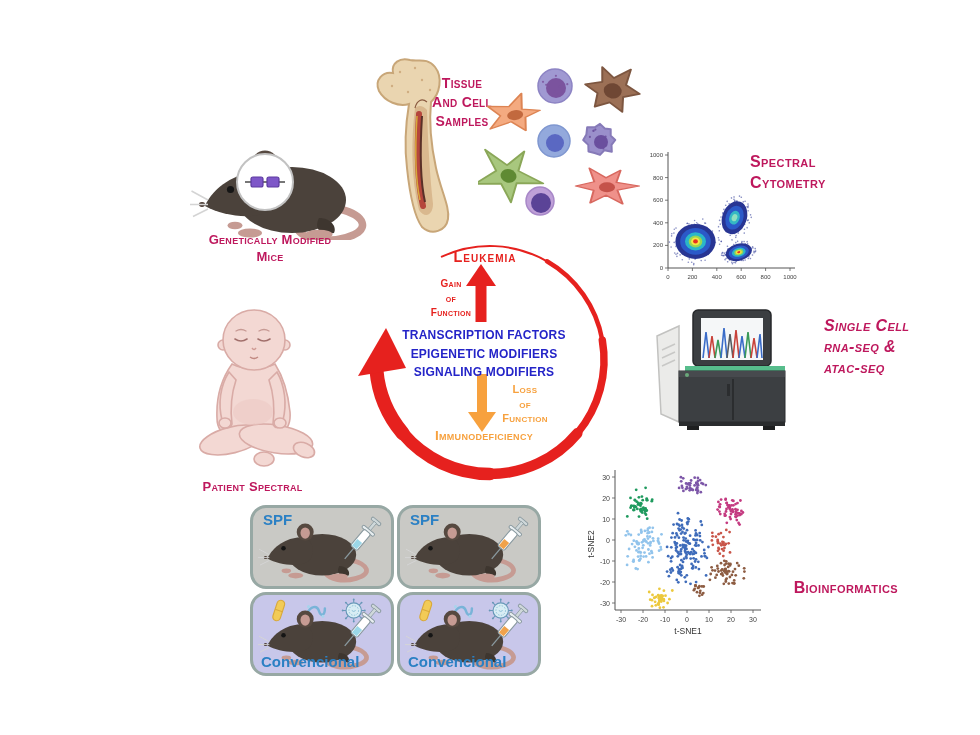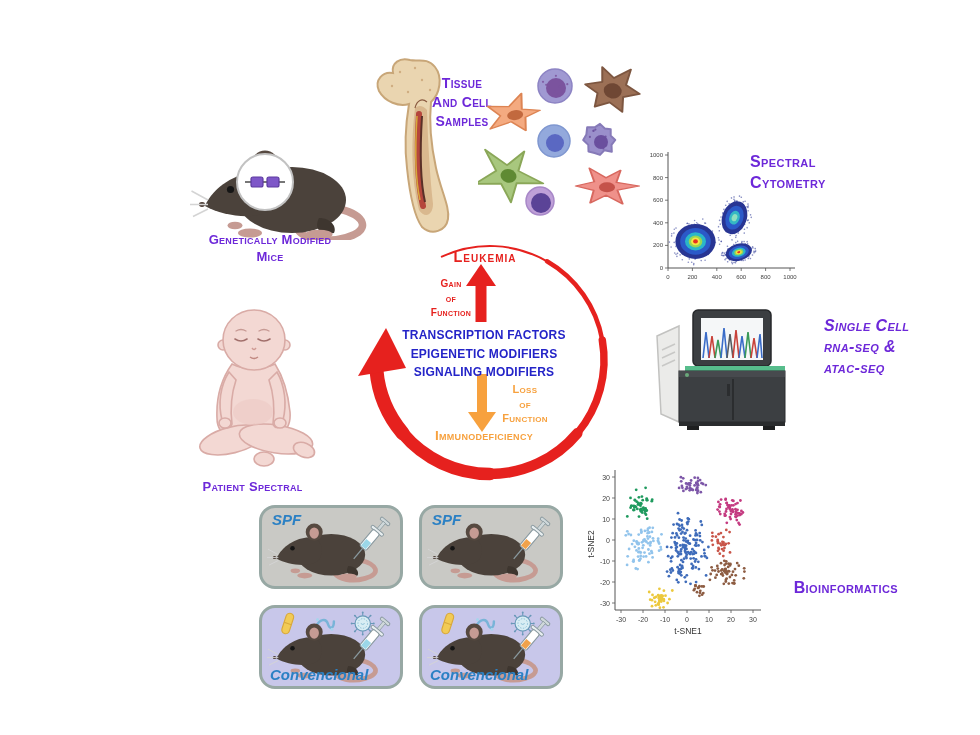--- a/index.html
+++ b/index.html
@@ -1,38 +1,38 @@
 <!DOCTYPE html>
 <html><head>
 <meta charset="utf-8">
 <style>
   html,body{margin:0;padding:0;background:#fff;}
   #canvas{position:relative;width:980px;height:735px;background:#ffffff;overflow:hidden;
           font-family:"Liberation Sans", sans-serif;}
   .abs{position:absolute;}
-  .sc{font-variant:small-caps;font-weight:bold;color:#6d28d9;letter-spacing:.3px;}
+  .sc{font-variant:small-caps;font-weight:bold;color:#be185d;letter-spacing:.3px;}
   .lbl{text-align:center;line-height:17px;font-size:13px;}
   .biglbl{font-size:16px;line-height:21px;letter-spacing:.4px;}
   .line{display:block;}
   
   #leukemia{left:415px;top:249px;width:140px;text-align:center;font-size:14.5px;letter-spacing:1px;}
   #gain-label{left:404px;top:277px;width:94px;text-align:center;font-size:10px;line-height:14.5px;}
   #tf-label{left:380px;top:326px;width:208px;text-align:center;font-weight:bold;font-size:12px;line-height:18.5px;letter-spacing:.2px;}
   #loss-label{left:482px;top:382px;width:86px;text-align:center;font-size:11px;line-height:14.5px;}
   #immuno-label{left:388px;top:428px;width:192px;text-align:center;font-size:13.5px;letter-spacing:.3px;}
   
   #gm-label{left:140px;top:231px;width:260px;}
   #tissue-label{left:398px;top:74px;width:128px;font-size:14px;line-height:19px;}
   #spectral-label{left:750px;top:151px;width:150px;text-align:left;}
   #seq-label{left:824px;top:315px;width:150px;text-align:left;font-style:italic;}
   #patient-label{left:170px;top:478px;width:165px;}
   #bioinfo-label{left:728px;top:577px;width:170px;text-align:right;}
   #env-label{left:262px;top:680px;width:296px;font-size:13.5px;}
   
-  #panels{left:259px;top:505px;display:grid;grid-template-columns:144px 144px;grid-template-rows:84px 84px;gap:16px;font-style:italic;}
+  #panels{left:250px;top:505px;display:grid;grid-template-columns:144px 144px;grid-template-rows:84px 84px;gap:3px;}
   .panel{position:relative;border:3px solid #97a8a4;border-radius:16px;box-sizing:border-box;overflow:hidden;}
   .panel-label{position:absolute;font-weight:bold;font-size:15px;}
   .lt{left:10px;top:3px;}
   .lb{left:8px;bottom:3px;}
   .pmouse{position:absolute;left:5px;bottom:1px;width:118px;height:68px;}
   .psyr{position:absolute;right:1px;top:1px;width:56px;height:56px;}
   .picons{position:absolute;left:6px;top:3px;width:126px;height:25px;}
   svg{display:block;}
 </style>
 </head>

